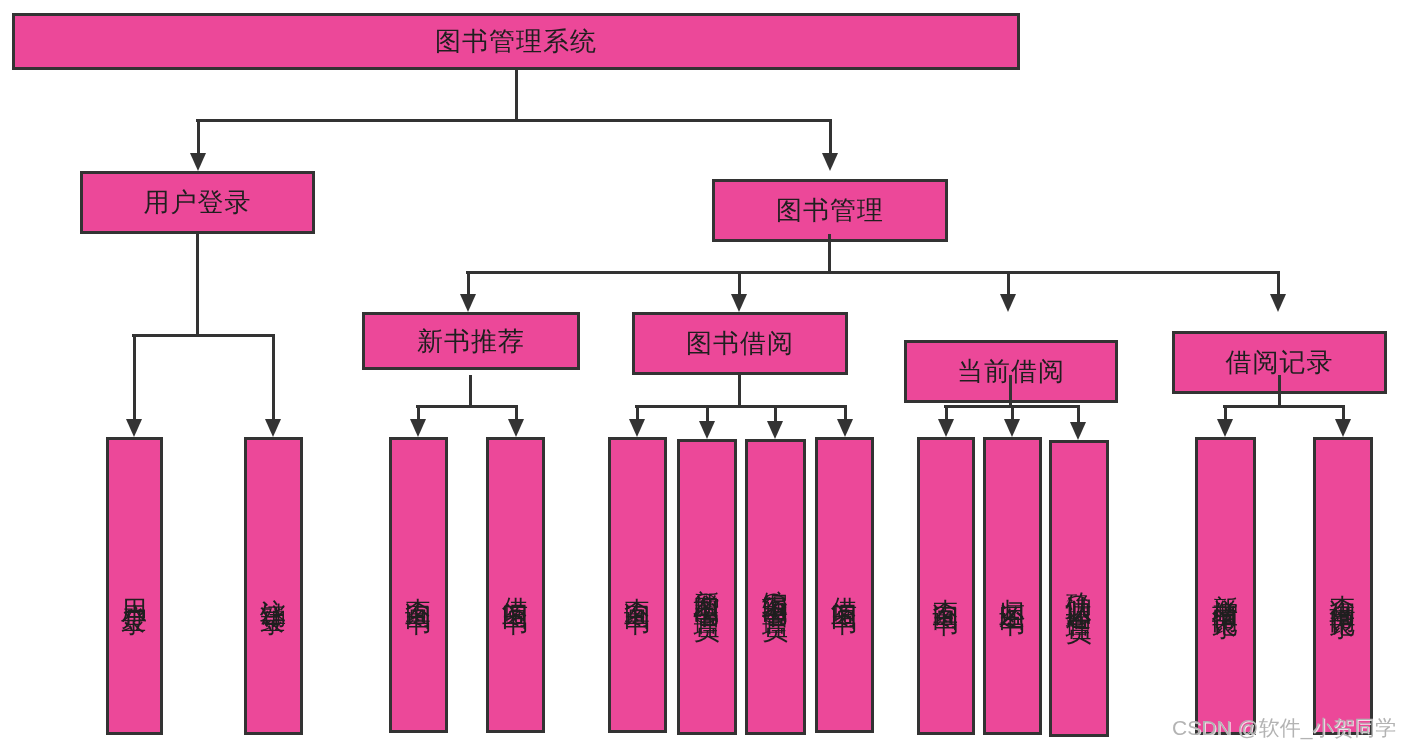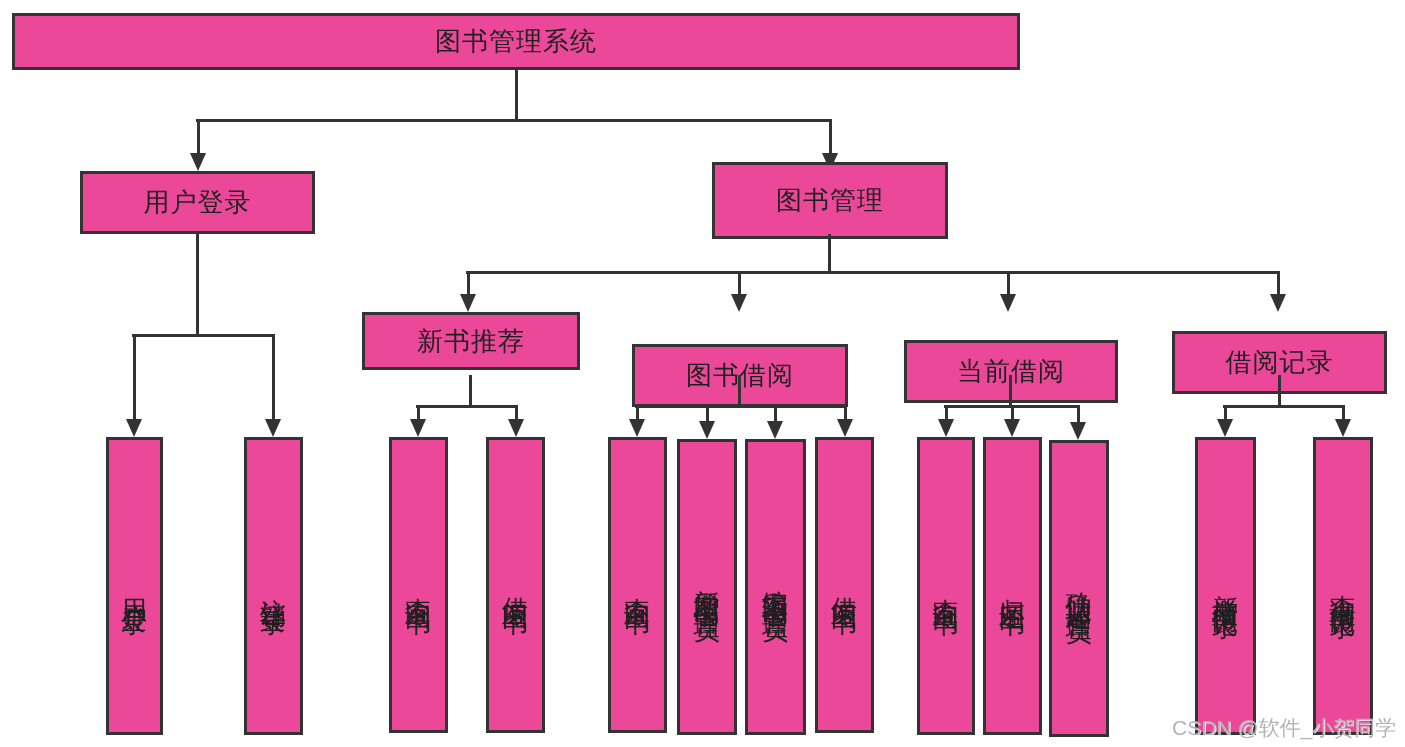--- a/index.html
+++ b/index.html
@@ -87,40 +87,40 @@
   </div>
 
   <div class="vline" style="left:515px;top:70px;height:52px;"></div>
   <div class="hline" style="left:196px;top:119px;width:636px;"></div>
   <div class="drop" style="left:190px;top:119px;height:52px;"></div>
   <div class="drop" style="left:822px;top:119px;height:52px;"></div>
 
   <div class="node h" style="left:80px;top:171px;width:235px;height:63px;">
     <span>用户登录</span>
   </div>
-  <div class="node h" style="left:712px;top:162px;width:236px;height:77px;">
+  <div class="node h" style="left:712px;top:179px;width:236px;height:63px;">
     <span>图书管理</span>
   </div>
 
   <div class="vline" style="left:196px;top:234px;height:103px;"></div>
   <div class="hline" style="left:132px;top:334px;width:143px;"></div>
   <div class="drop" style="left:126px;top:334px;height:103px;"></div>
   <div class="drop" style="left:265px;top:334px;height:103px;"></div>
 
   <div class="vline" style="left:828px;top:234px;height:40px;"></div>
   <div class="hline" style="left:466px;top:271px;width:814px;"></div>
   <div class="drop" style="left:460px;top:271px;height:41px;"></div>
   <div class="drop" style="left:731px;top:271px;height:41px;"></div>
   <div class="drop" style="left:1000px;top:271px;height:41px;"></div>
   <div class="drop" style="left:1270px;top:271px;height:41px;"></div>
 
   <div class="node h" style="left:362px;top:312px;width:218px;height:58px;">
     <span>新书推荐</span>
   </div>
-  <div class="node h" style="left:632px;top:312px;width:216px;height:63px;margin-top:32px;">
+  <div class="node h" style="left:632px;top:312px;width:216px;height:63px;">
     <span>图书借阅</span>
   </div>
   <div class="node h" style="left:904px;top:312px;width:214px;height:63px;margin-top:28px;">
     <span>当前借阅</span>
   </div>
   <div class="node h" style="left:1172px;top:312px;width:215px;height:63px;margin-top:19px;">
     <span>借阅记录</span>
   </div>
 
   <div class="vline" style="left:469px;top:375px;height:33px;"></div>

